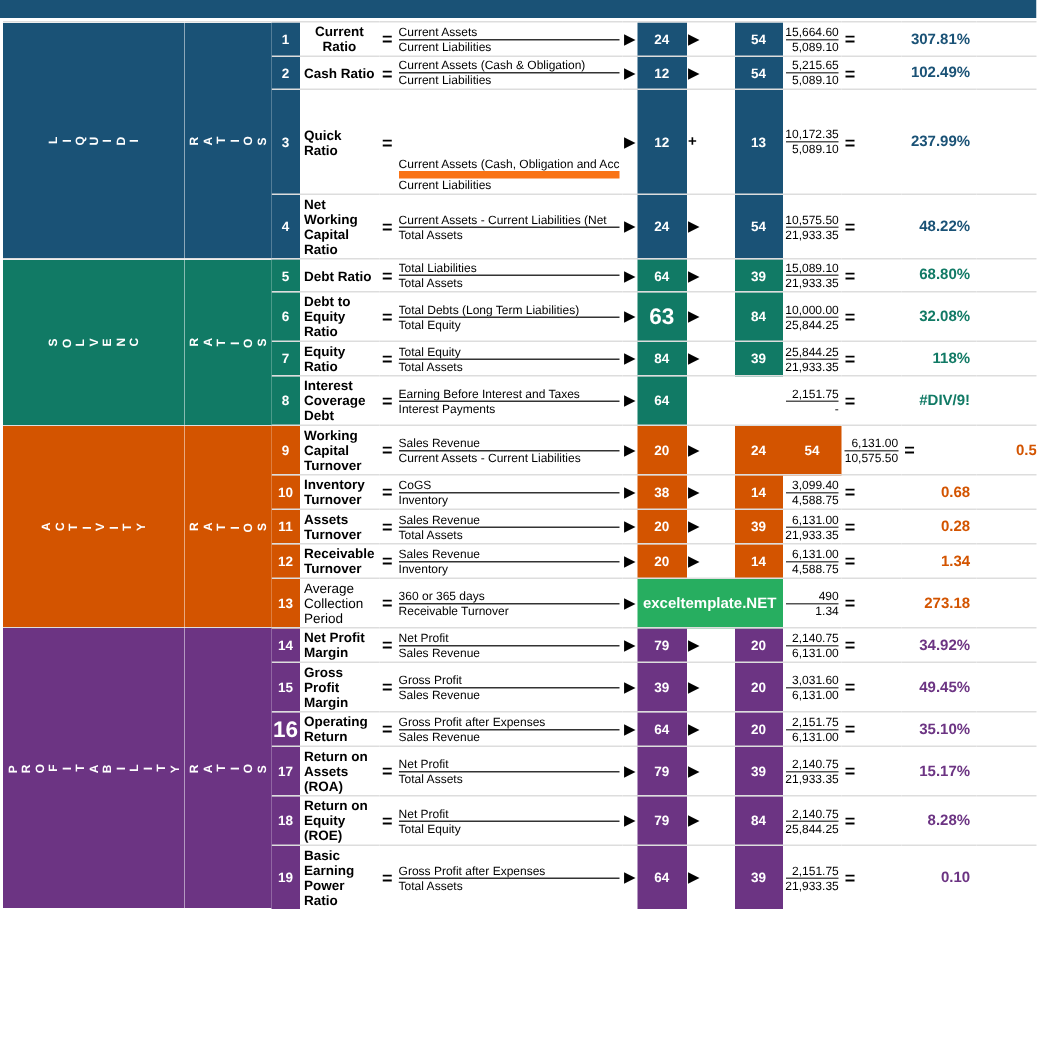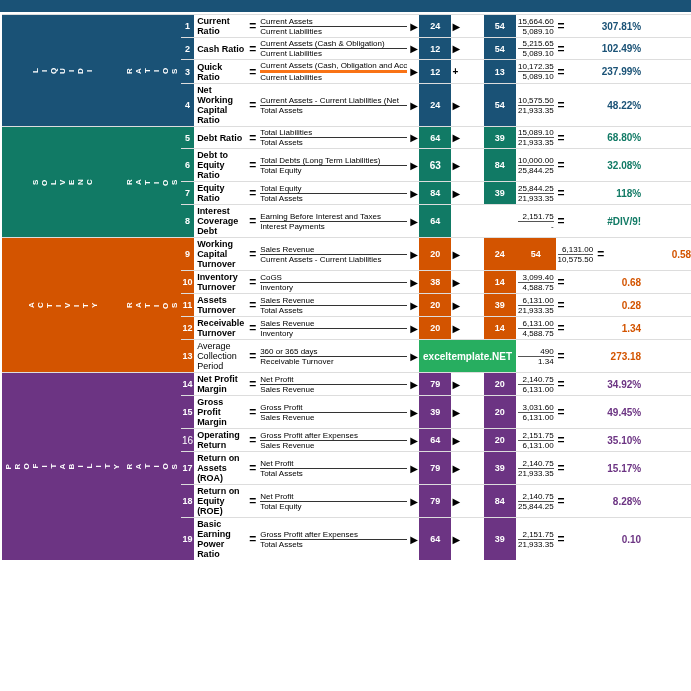--- a/index.html
+++ b/index.html
@@ -41,21 +41,21 @@
       <tr style="border-top: 1px solid rgb(221, 221, 221);">
 
       <td rowspan="4" style="background:#1a5276;color:white;font-weight:bold;font-size:8px;text-align:center;writing-mode:vertical-rl;transform:rotate(180deg);padding:2px;width:12px;vertical-align:middle;">
         L<br>I<br>Q<br>U<br>I<br>D<br>I
       </td>
       <td rowspan="4" style="background:#1a5276;color:white;font-weight:bold;font-size:8px;text-align:center;writing-mode:vertical-rl;transform:rotate(180deg);padding:2px;width:12px;vertical-align:middle;">
         R<br>A<br>T<br>I<br>O<br>S
       </td>
 
     <td style="background:#1a5276;color:white;font-weight:bold;font-size:9px;text-align:center;width:16px;padding:1px;">1</td>
-    <td style="font-weight:bold;font-size:9px;width:78px;padding:1px 3px;">Current Ratio</td>
+    <td style="font-weight:bold;font-size:9px;width:78px;padding:1px 3px;text-align:center;">Current Ratio</td>
     <td style="font-size:12px;font-weight:bold;padding:0 2px;">=</td>
     <td style="font-size:8px;width:140px;">
       <span style="border-bottom:1px solid #333;display:block;white-space:nowrap;overflow:hidden;text-overflow:ellipsis;">Current Assets</span>
       <span style="display:block;">Current Liabilities</span>
     </td>
     <td style="font-size:10px;padding:0 1px;">▶</td>
 
       <td style="background:#1a5276;color:white;font-weight:bold;font-size:9px;text-align:center;width:18px;padding:1px;">24</td>
       <td style="font-size:10px;padding:0 1px;">▶</td>
       <td style="background:#1a5276;color:white;font-weight:bold;font-size:9px;text-align:center;width:18px;padding:1px;">54</td>
@@ -88,21 +88,21 @@
   </td>
     <td style="font-size:12px;font-weight:bold;padding:0 2px;">=</td>
     <td style="font-weight:bold;font-size:10px;color:#1a5276;text-align:right;padding-right:4px;min-width:50px;">102.49%</td>
   </tr>
           <tr style="border-top: 1px solid rgb(221, 221, 221);">
 
     <td style="background:#1a5276;color:white;font-weight:bold;font-size:9px;text-align:center;width:16px;padding:1px;">3</td>
     <td style="font-weight:bold;font-size:9px;width:78px;padding:1px 3px;">Quick Ratio</td>
     <td style="font-size:12px;font-weight:bold;padding:0 2px;">=</td>
     <td style="font-size:8px;width:140px;">
-      <span style="border-bottom:3px solid #f97316;display:block;white-space:nowrap;overflow:hidden;text-overflow:ellipsis;">Current Assets (Cash, Obligation and Acc</span>
+      <span style="border-bottom:5px solid #f97316;display:block;white-space:nowrap;overflow:hidden;text-overflow:ellipsis;margin-top:44px;">Current Assets (Cash, Obligation and Acc</span>
       <span style="display:block;">Current Liabilities</span>
     </td>
     <td style="font-size:10px;padding:0 1px;">▶</td>
 
       <td style="background:#1a5276;color:white;font-weight:bold;font-size:9px;text-align:center;width:18px;padding:1px;">12</td>
       <td style="font-size:10px;font-weight:bold;padding:0 1px;">+</td>
       <td style="background:#1a5276;color:white;font-weight:bold;font-size:9px;text-align:center;width:18px;padding:1px;">13</td>
 
     <td style="font-size:8px;width:90px;text-align:right;padding:0 2px;">
     <span style="border-bottom:1px solid #555;display:block;text-align:right;">10,172.35</span>
@@ -166,21 +166,21 @@
 
     <td style="background:#117a65;color:white;font-weight:bold;font-size:9px;text-align:center;width:16px;padding:1px;">6</td>
     <td style="font-weight:bold;font-size:9px;width:78px;padding:1px 3px;">Debt to Equity Ratio</td>
     <td style="font-size:12px;font-weight:bold;padding:0 2px;">=</td>
     <td style="font-size:8px;width:140px;">
       <span style="border-bottom:1px solid #333;display:block;white-space:nowrap;overflow:hidden;text-overflow:ellipsis;">Total Debts (Long Term Liabilities)</span>
       <span style="display:block;">Total Equity</span>
     </td>
     <td style="font-size:10px;padding:0 1px;">▶</td>
 
-      <td style="background:#117a65;color:white;font-weight:bold;font-size:10px;text-align:center;width:18px;padding:1px;">63</td>
+      <td style="background:#117a65;color:white;font-weight:bold;font-size:15px;text-align:center;width:18px;padding:1px;">63</td>
       <td style="font-size:10px;padding:0 1px;">▶</td>
       <td style="background:#117a65;color:white;font-weight:bold;font-size:9px;text-align:center;width:18px;padding:1px;">84</td>
 
     <td style="font-size:8px;width:90px;text-align:right;padding:0 2px;">
     <span style="border-bottom:1px solid #555;display:block;text-align:right;">10,000.00</span>
     <span style="display:block;text-align:right;">25,844.25</span>
   </td>
     <td style="font-size:12px;font-weight:bold;padding:0 2px;">=</td>
     <td style="font-weight:bold;font-size:10px;color:#117a65;text-align:right;padding-right:4px;min-width:50px;">32.08%</td>
   </tr>
@@ -388,21 +388,21 @@
 
     <td style="font-size:8px;width:90px;text-align:right;padding:0 2px;">
     <span style="border-bottom:1px solid #555;display:block;text-align:right;">3,031.60</span>
     <span style="display:block;text-align:right;">6,131.00</span>
   </td>
     <td style="font-size:12px;font-weight:bold;padding:0 2px;">=</td>
     <td style="font-weight:bold;font-size:10px;color:#6c3483;text-align:right;padding-right:4px;min-width:50px;">49.45%</td>
   </tr>
           <tr style="border-top: 1px solid rgb(221, 221, 221);">
 
-    <td style="background:#6c3483;color:white;font-weight:normal;font-size:10px;text-align:center;width:16px;padding:1px;">16</td>
+    <td style="background:#6c3483;color:white;font-weight:bold;font-size:15px;text-align:center;width:16px;padding:1px;">16</td>
     <td style="font-weight:bold;font-size:9px;width:78px;padding:1px 3px;">Operating Return</td>
     <td style="font-size:12px;font-weight:bold;padding:0 2px;">=</td>
     <td style="font-size:8px;width:140px;">
       <span style="border-bottom:1px solid #333;display:block;white-space:nowrap;overflow:hidden;text-overflow:ellipsis;">Gross Profit after Expenses</span>
       <span style="display:block;">Sales Revenue</span>
     </td>
     <td style="font-size:10px;padding:0 1px;">▶</td>
 
       <td style="background:#6c3483;color:white;font-weight:bold;font-size:9px;text-align:center;width:18px;padding:1px;">64</td>
       <td style="font-size:10px;padding:0 1px;">▶</td>

